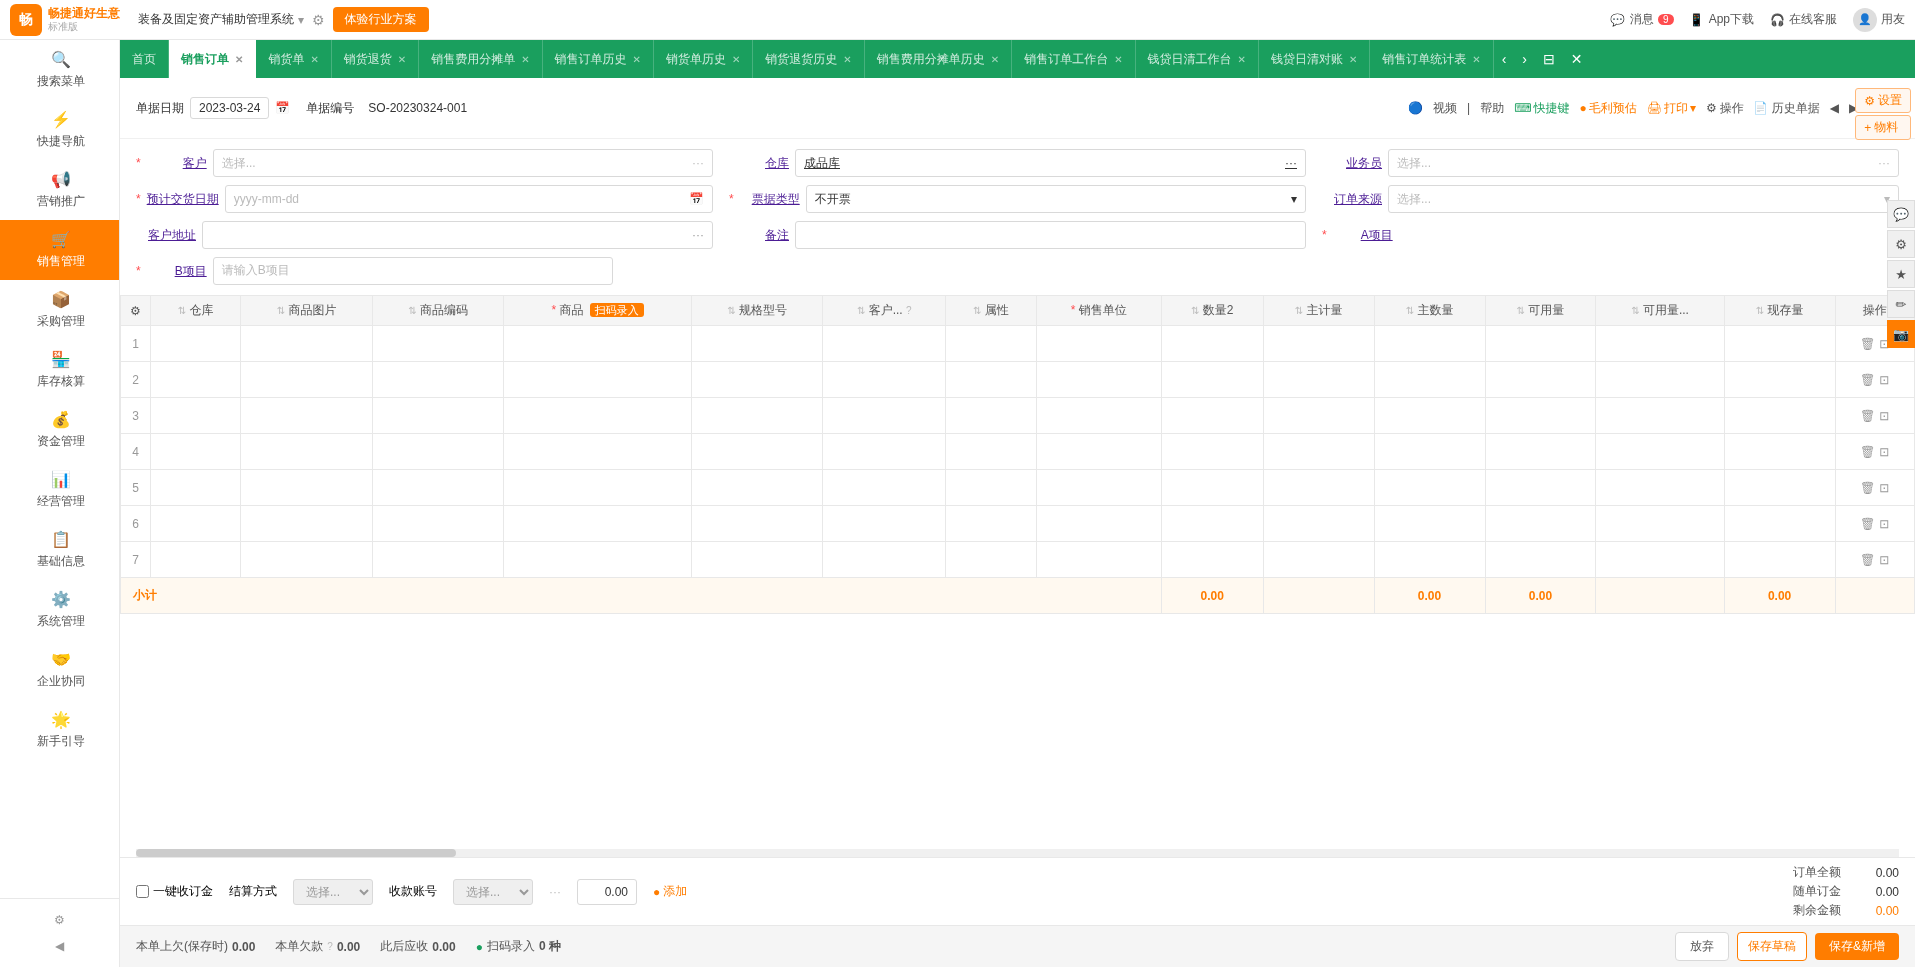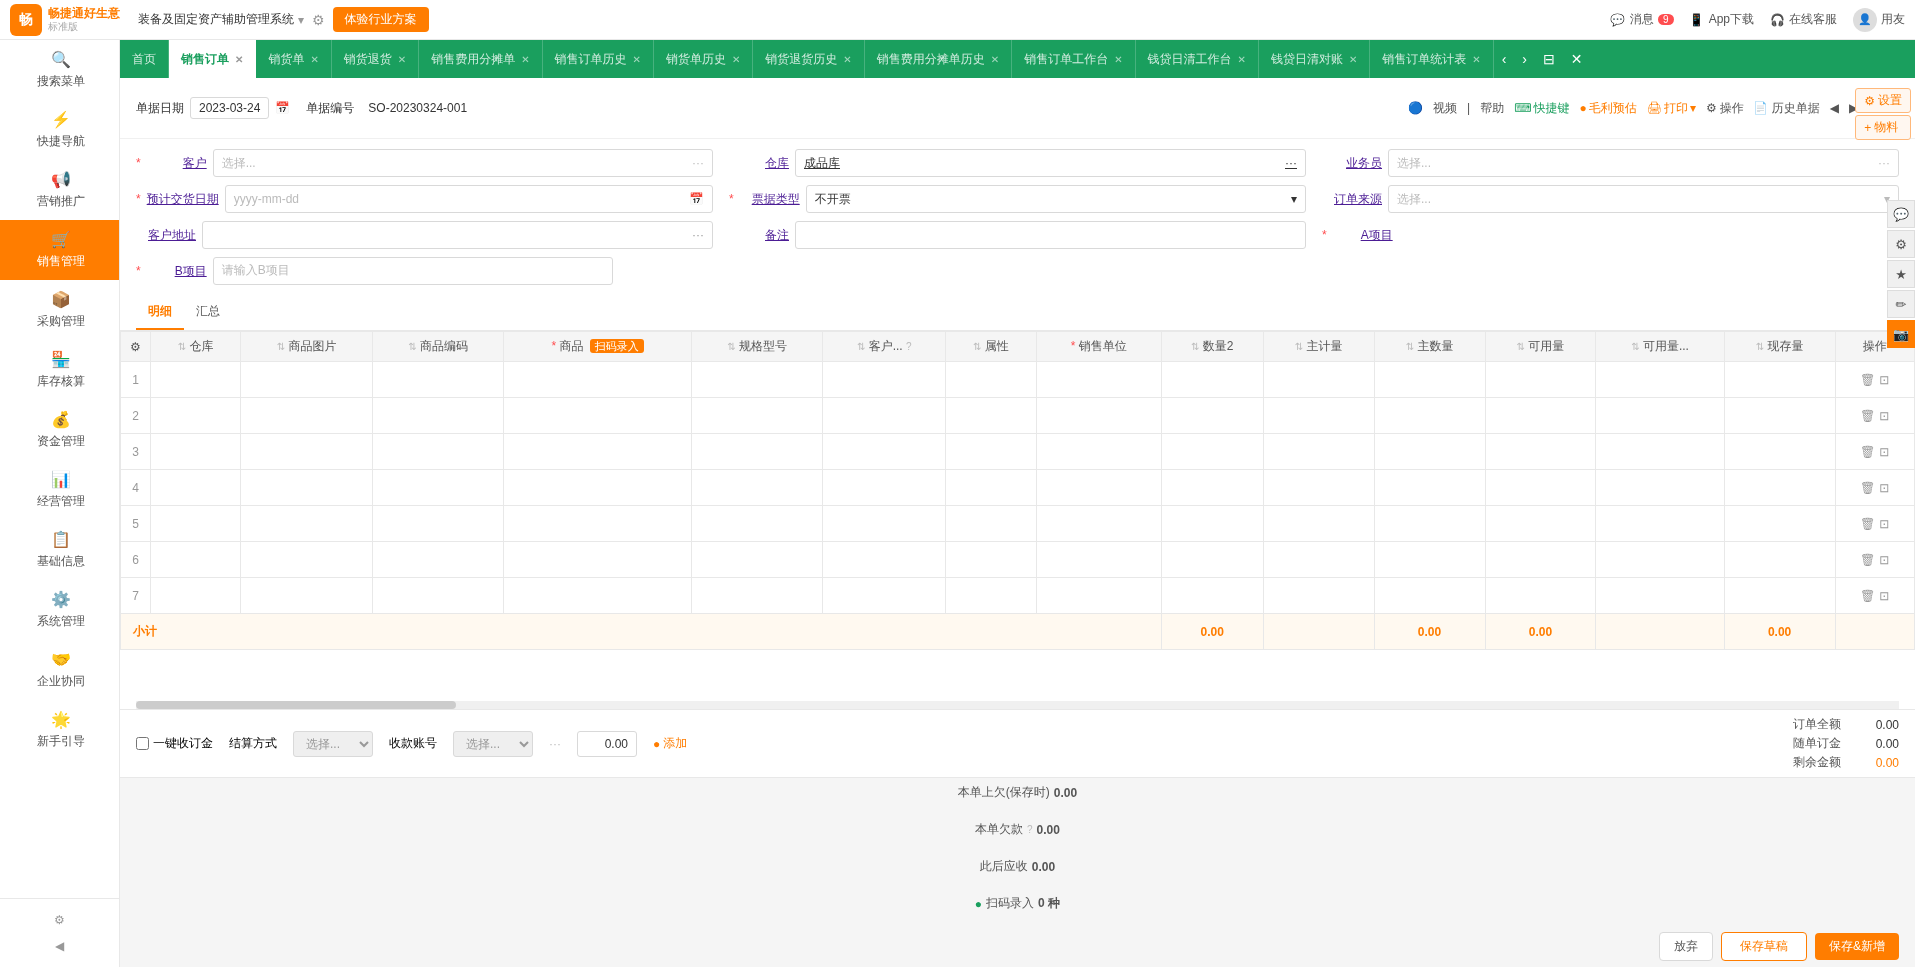--- a/index.html
+++ b/index.html
@@ -83,25 +83,25 @@
     .amount-input { border: 1px solid #d9d9d9; border-radius: 3px; padding: 3px 8px; width: 60px; height: 26px; color: #333; text-align: right; }
 
     
     .order-summary { margin-left: auto; display: flex; flex-direction: column; gap: 2px; text-align: right; font-size: 12px; }
     .order-summary-row { display: flex; gap: 8px; align-items: center; justify-content: flex-end; }
     .summary-label { color: #555; }
     .summary-value { color: #333; min-width: 50px; text-align: right; }
     .summary-value.orange { color: #ff7d00; }
 
     
-    .status-bar { background: #f5f5f5; border-top: 1px solid #e8e8e8; padding: 6px 16px; display: flex; align-items: center; gap: 20px; flex-direction: column; }
+    .status-bar { background: #f5f5f5; border-top: 1px solid #e8e8e8; padding: 6px 16px; display: flex; align-items: center; gap: 20px; }
     .status-item { color: #555; display: flex; align-items: center; gap: 4px; }
     .status-btn-area { margin-left: auto; display: flex; gap: 8px; align-items: center; }
     .btn-default { border: 1px solid #d9d9d9; background: #fff; border-radius: 4px; padding: 5px 14px; cursor: pointer; color: #555; }
-    .btn-primary { border: 1px solid #ff7d00; background: #fff; border-radius: 4px; padding: 5px 18px; cursor: pointer; color: #ff7d00; }
+    .btn-primary { border: 1px solid #ff7d00; background: #fff; border-radius: 4px; padding: 5px 10px; cursor: pointer; color: #ff7d00; }
     .btn-orange { border: none; background: #ff7d00; border-radius: 4px; padding: 5px 14px; cursor: pointer; color: white; }
 
     
     .table-scroll-bar { height: 8px; background: #f0f0f0; margin: 0 16px; position: relative; }
     .table-scroll-inner { width: 320px; height: 8px; background: #ccc; border-radius: 4px; position: absolute; left: 0; }
 
     
     .floating-tools { position: fixed; right: 0; top: 200px; display: flex; flex-direction: column; gap: 2px; z-index: 100; }
     .float-tool { width: 28px; height: 28px; background: #f0f0f0; border: 1px solid #ddd; display: flex; align-items: center; justify-content: center; cursor: pointer; font-size: 13px; color: #555; }
   </style>
@@ -398,28 +398,20 @@
           <div class="form-field">
             <span class="required">*</span>
             <span class="form-label">B项目</span>
             <div class="form-input" style="color:#bbb;max-width:400px;">
               <span>请输入B项目</span>
             </div>
           </div>
         </div>
       </div>
 
-      <div class="detail-tabs">
-        <div class="detail-tab active">
-          <span>明细</span>
-        </div>
-        <div class="detail-tab">
-          <span>汇总</span>
-        </div>
-      </div>
 
       <div class="table-container">
         <table class="data-table">
           <thead>
             <tr>
               <th style="width:30px;">
                 <span>⚙</span>
               </th>
               <th>
                 <span style="color:#bbb;font-size:10px;">⇅</span>

